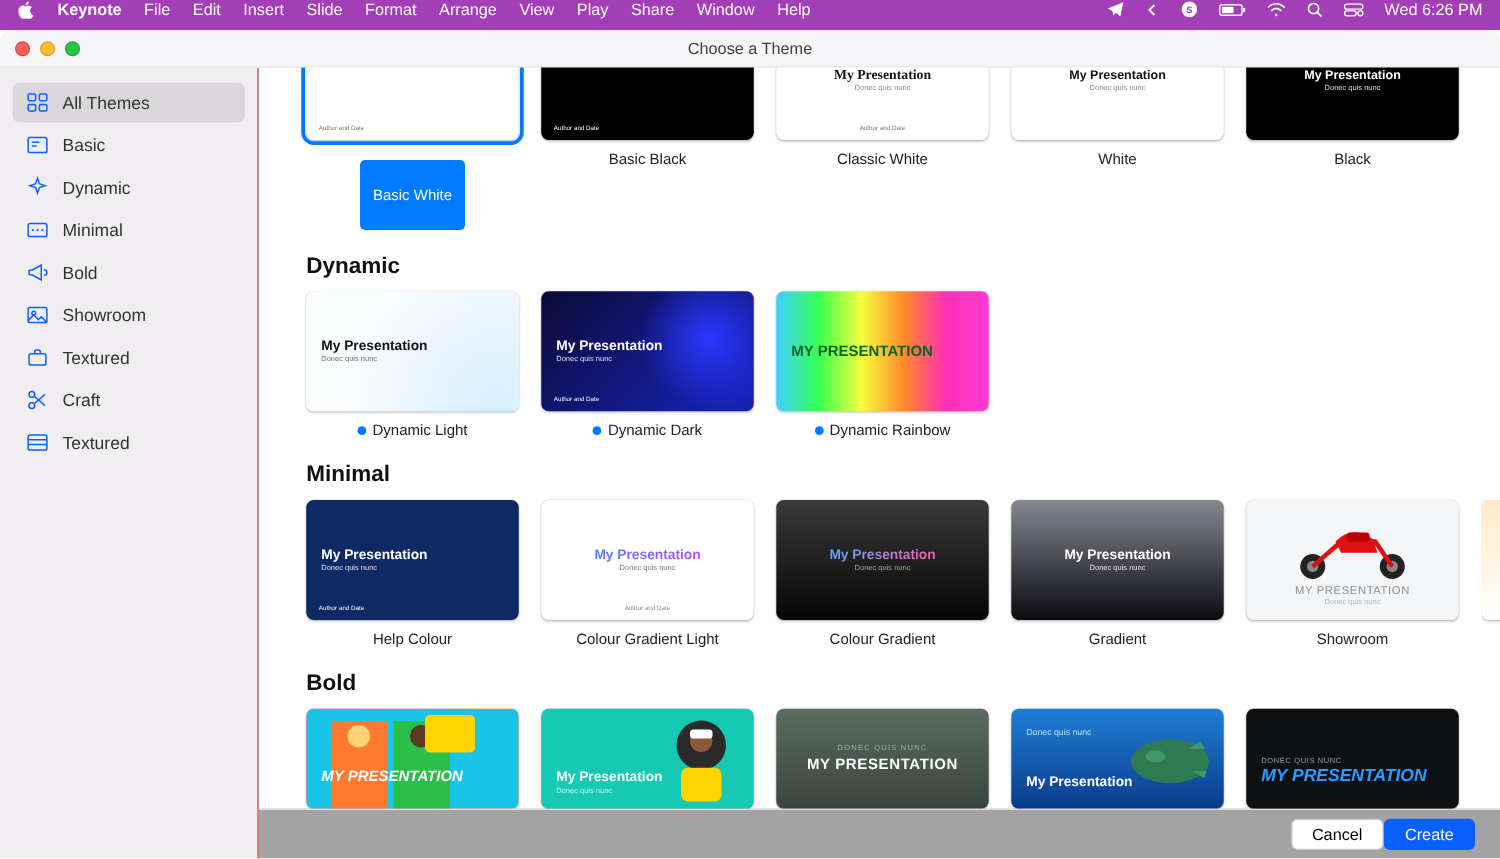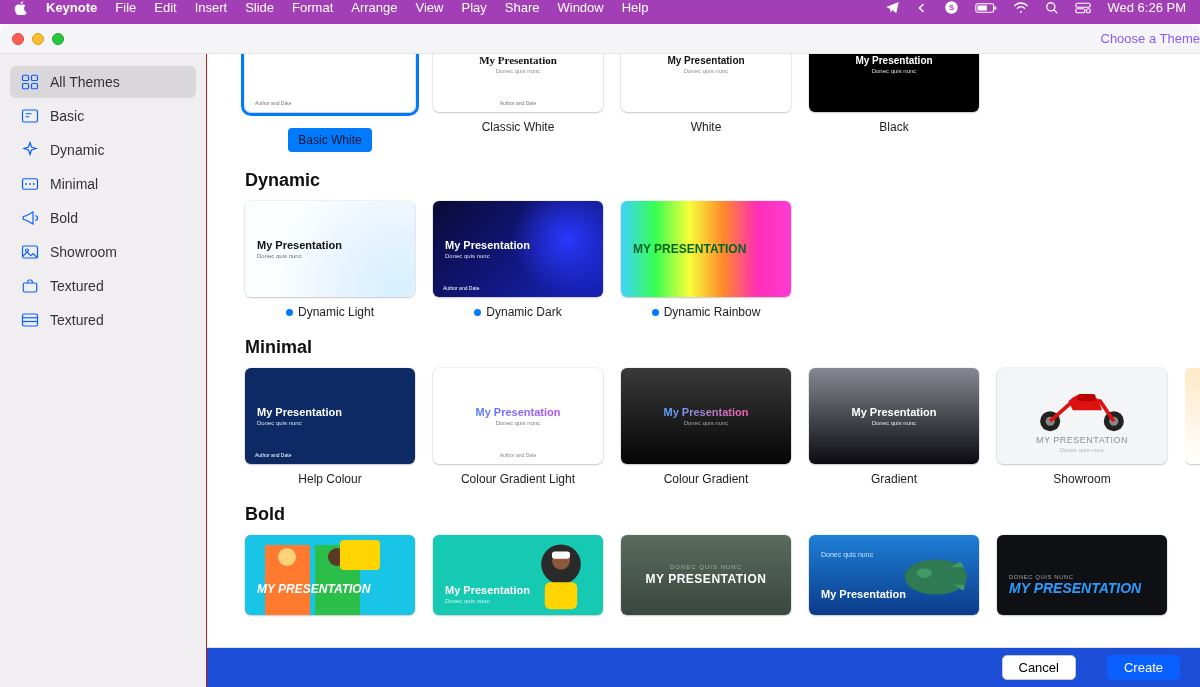--- a/index.html
+++ b/index.html
@@ -15,54 +15,54 @@
 
   
   .window { position: absolute; top: 24px; left: 0; right: 0; bottom: 0; display: flex; flex-direction: column; border-top-left-radius: 10px; border-top-right-radius: 10px; overflow: hidden; }
 
   .titlebar { height: 30px; display: flex; align-items: center; background: #f5f5f7; border-bottom: 1px solid #e5e5e5; position: relative; }
   .traffic { display: flex; gap: 8px; margin-left: 12px; }
   .traffic .dot { width: 12px; height: 12px; border-radius: 50%; }
   .dot.red { background:#ff5f57; border:0.5px solid #e0443e;}
   .dot.yellow { background:#febc2e; border:0.5px solid #d89e24;}
   .dot.green { background:#28c840; border:0.5px solid #1ea132;}
-  .title-center { position: absolute; left:0; right:0; text-align:right; font-size:13px; color:#8b5cf6;}
+  .title-center { position: absolute; left:0; right:0; text-align:center; font-size:13px; color:#404040;}
 
   .body-split { flex:1; display:flex; overflow:hidden;}
 
   
   .sidebar { width: 207px; background: #f0eef0; border-right: 1px solid #b91c1c; padding: 12px 10px; }
   .side-item { display:flex; align-items:center; gap:10px; padding:6px 10px; border-radius:6px; font-size:14px; color:#333; margin-bottom:2px; cursor:default;}
   .side-item.selected { background: #d9d7da; }
   .side-icon { width:20px; height:20px; display:flex; align-items:center; justify-content:center; color:#0a60ff;}
   .side-icon svg { stroke:#0a60ff; fill:none; stroke-width:1.6; }
 
   
   .main { flex:1; display:flex; flex-direction:column; overflow:hidden; background:#fff;}
   .scroll { flex:1; overflow:hidden; padding: 0 0 0 38px; position:relative;}
   .section-title { font-size:18px; font-weight:700; color:#111; margin-top:18px; margin-bottom:10px;}
   .theme-row { display:flex; gap:18px; }
   .theme-item { width: 170px; text-align:center;}
   .theme-thumb { width:170px; height:96px; border-radius:6px; box-shadow: 0 1px 2px rgba(0,0,0,0.18), 0 0 0 0.5px rgba(0,0,0,0.1); position:relative; overflow:hidden; display:flex; flex-direction:column; justify-content:center;}
   .theme-thumb.selected { outline:3px solid #007aff; outline-offset:1px;}
   .theme-label { font-size:12px; margin-top:8px; color:#222;}
-  .theme-label.selected-pill { display:inline-block; background:#007aff; color:#0f172a; padding:5px 10px; border-radius:4px; font-size:12px;}
+  .theme-label.selected-pill { display:inline-block; background:#007aff; color:#ffffff; padding:21px 10px; border-radius:4px; font-size:12px;}
   .blue-dot { display:inline-block; width:7px; height:7px; border-radius:50%; background:#007aff; margin-right:5px; vertical-align:middle;} 
   .bold-row .theme-thumb { height:80px;}
 
   
   .th-title { font-size:10px; font-weight:700;}
   .th-sub { font-size:6px; opacity:0.85; margin-top:2px;}
   .th-author { font-size:5px; position:absolute; bottom:6px; left:10px;}
 
   .centered { align-items:center; text-align:center;}
   .leftpad { padding-left:12px; text-align:left;}
 
   
-  .footer { height:40px; border-top:1px solid #e2e2e2; display:flex; align-items:center; justify-content:flex-end; padding:0 20px; gap:31px; background:#1d4ed8;}
+  .footer { height:40px; border-top:1px solid #e2e2e2; display:flex; align-items:center; justify-content:flex-end; padding:0 20px; gap:0; background:#a3a3a3;}
   .btn { font-size:13px; padding:4px 16px; border-radius:5px; border:1px solid #c8c8c8; background:#fff; cursor:default;}
   .btn.primary { background:#0a60ff; color:#fff; border-color:#0a60ff;}
   
   
   .thumb-basic-white{ background:#fff; }
   .thumb-basic-black{ background:#000; color:#fff;}
   .thumb-classic-white{ background:#fff;}
   .thumb-white{ background:#fff;}
   .thumb-black{ background:#000; color:#fff;}
   .thumb-dyn-light{ background: radial-gradient(circle at 90% 90%, #d6f0ff 0%, #e8f4ff 35%, #fbfeff 70%); }
@@ -234,39 +234,57 @@
             <svg width="18" height="18" viewBox="0 0 24 24">
               <rect x="3" y="8" width="18" height="12" rx="2"></rect>
               <path d="M9 8V6a2 2 0 012-2h2a2 2 0 012 2v2"></path>
             </svg>
           </span>
         <span data-bind="sidebar.items.6.label">Textured</span>
       </div>
       <div class="side-item">
         <span class="side-icon">
             <svg width="18" height="18" viewBox="0 0 24 24">
+              <circle cx="6" cy="6" r="3"></circle>
+              <circle cx="6" cy="18" r="3"></circle>
+              <line x1="8.5" y1="8" x2="20" y2="18"></line>
+              <line x1="8.5" y1="16" x2="20" y2="6"></line>
+            </svg>
+          </span>
+        <span data-bind="sidebar.items.7.label">Craft</span>
+      </div>
+      <div class="side-item">
+        <span class="side-icon">
+            <svg width="18" height="18" viewBox="0 0 24 24">
               <rect x="2" y="4" width="20" height="16" rx="2"></rect>
               <line x1="2" y1="9" x2="22" y2="9"></line>
               <line x1="2" y1="14" x2="22" y2="14"></line>
             </svg>
           </span>
         <span data-bind="sidebar.items.8.label">Textured</span>
       </div>
     </div>
 
     <div class="main">
       <div class="scroll">
 
         <div class="theme-row" style="margin-top:-38px;">
           <div class="theme-item">
             <div class="theme-thumb thumb-basic-white selected leftpad" style="justify-content:flex-start;">
 
               <div class="th-author" style="color:#777;" data-bind="thumb_text.author">Author and Date</div>
             </div>
             <div style="margin-top:8px;"><span class="theme-label selected-pill" data-bind="themes.row_top.0.label">Basic White</span></div>
+          </div>
+          <div class="theme-item">
+            <div class="theme-thumb thumb-basic-black leftpad" style="justify-content:flex-start;">
+
+              <div class="th-author" data-bind="thumb_text.author">Author and Date</div>
+            </div>
+            <div class="theme-label" data-bind="themes.row_top.1.label">Basic Black</div>
           </div>
           <div class="theme-item">
             <div class="theme-thumb thumb-classic-white centered">
               <div class="th-title" style="font-family:Georgia,serif;font-weight:600;color:#111;font-size:11px;" data-bind="thumb_text.presentation_title">My Presentation</div>
               <div class="th-sub" style="color:#777;" data-bind="thumb_text.donec">Donec quis nunc</div>
               <div class="th-author" style="left:0;right:0;text-align:center;color:#777;" data-bind="thumb_text.author">Author and Date</div>
             </div>
             <div class="theme-label" data-bind="themes.row_top.2.label">Classic White</div>
           </div>
           <div class="theme-item">

